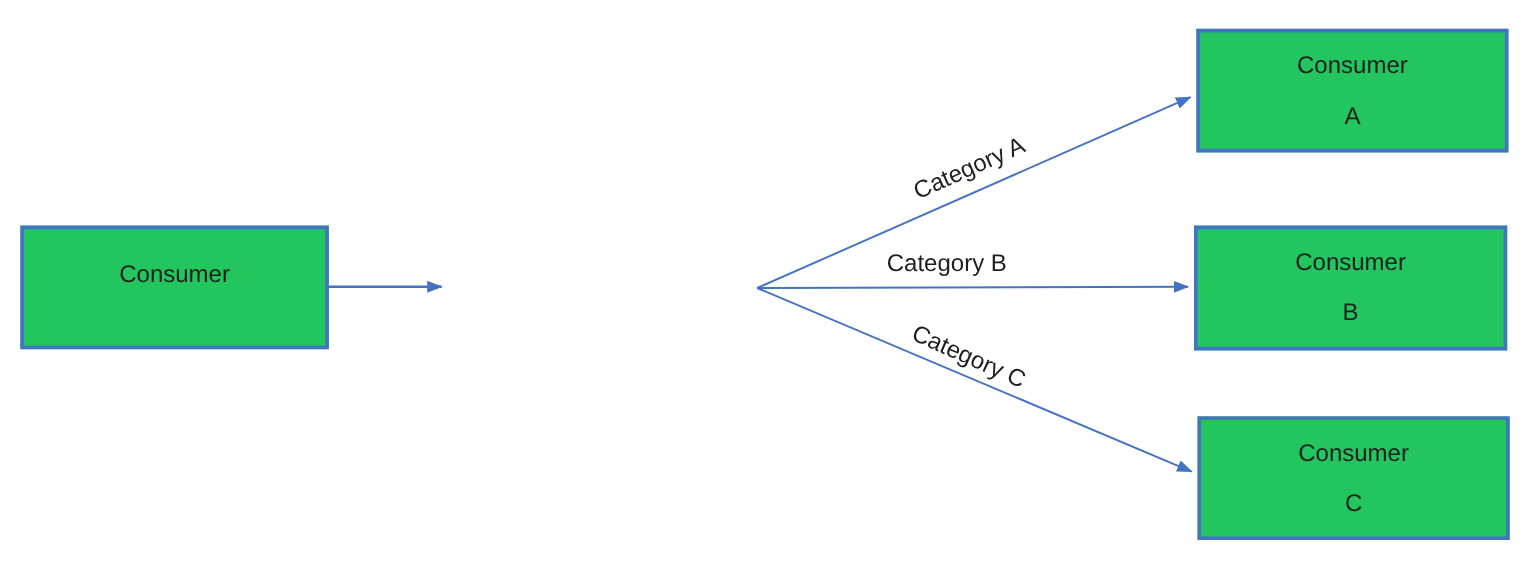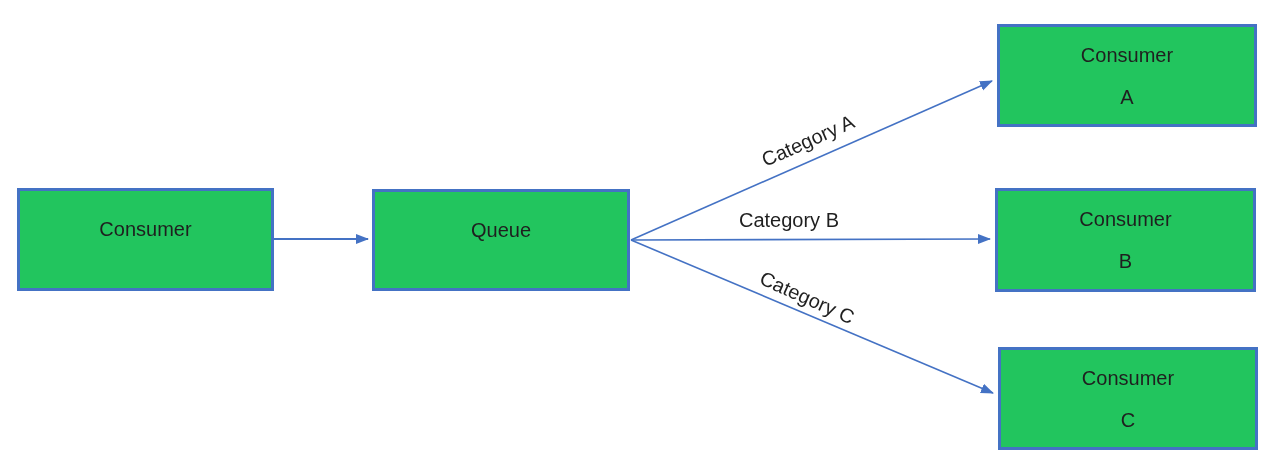--- a/index.html
+++ b/index.html
@@ -63,23 +63,20 @@
     <path class="edge thick" d="M274,239 L368,239" marker-end="url(#arrow)"></path>
     <path class="edge thin" d="M631,240 L992,81" marker-end="url(#arrow)"></path>
     <path class="edge thin" d="M631,240 L990,239" marker-end="url(#arrow)"></path>
     <path class="edge thin" d="M631,240 L993,393" marker-end="url(#arrow)"></path>
   </svg>
 
   <div class="node single" style="left:17px; top:188px; width:257px; height:103px;">
     <span class="node-label">Consumer</span>
   </div>
 
-  <div class="node single" style="left:372px; top:189px; width:258px; height:102px;">
-    <span class="node-label">Queue</span>
-  </div>
 
   <div class="node multi" style="left:997px; top:24px; width:260px; height:103px;">
     <span>Consumer</span>
     <span>A</span>
   </div>
 
   <div class="node multi" style="left:995px; top:188px; width:261px; height:104px;">
     <span>Consumer</span>
     <span>B</span>
   </div>

